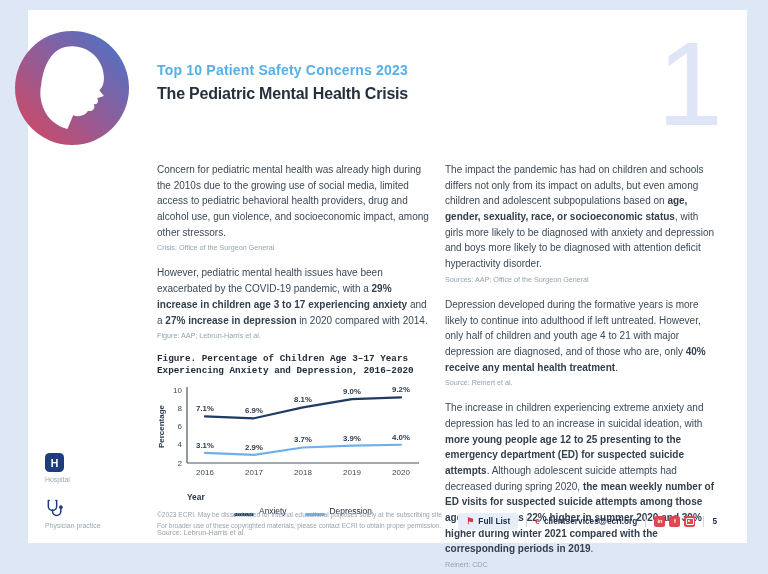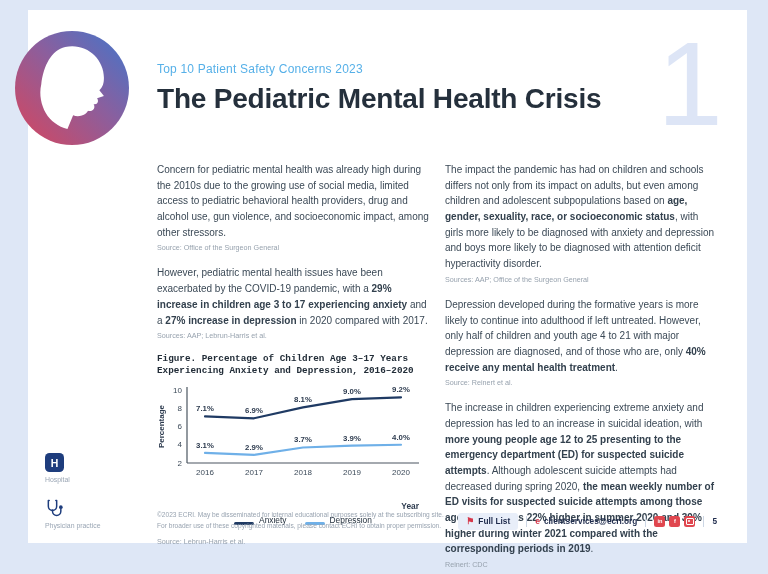--- a/index.html
+++ b/index.html
@@ -8,41 +8,41 @@
     font-family:"Liberation Sans",sans-serif;position:relative;overflow:hidden;
   }
   .page{position:absolute;left:28px;top:10px;width:719px;height:533px;background:#ffffff;}
 
   
   .logo{position:absolute;left:-13px;top:21px;width:114px;height:114px;}
   .logo svg{display:block;}
 
   
   .header{position:absolute;left:129px;top:52px;}
-  .eyebrow{font-size:12px;font-weight:400;color:#56b0e8;letter-spacing:.2px;}
-  .title{margin:7px 0 0 0;font-size:28px;font-weight:700;color:#25303c;letter-spacing:-.2px;}
+  .eyebrow{font-size:14px;font-weight:700;color:#56b0e8;letter-spacing:.2px;}
+  .title{margin:7px 0 0 0;font-size:16px;font-weight:700;color:#25303c;letter-spacing:-.2px;}
 
   .big-number{
     position:absolute;left:612px;top:18px;width:100px;text-align:center;
     font-size:118px;line-height:.95;color:#dde5f6;font-weight:400;
   }
 
   
   .columns{position:absolute;left:129px;top:152px;width:560px;display:flex;gap:16px;}
   .col{width:272px;}
   .body{margin:0 0 3px 0;font-size:10px;line-height:1.57;color:#3b4956;}
   .body .b{font-weight:700;color:#33414e;}
   .source{font-size:7.2px;color:#97a2ae;margin:0 0 13px 0;}
 
   
   .figure{margin-top:3px;}
   .figure-title{font-size:9.3px;font-weight:700;color:#222d38;line-height:1.32;margin-bottom:5px;font-family:Liberation Mono, monospace;}
   .chart-wrap{width:268px;}
   .chart-wrap svg{display:block;}
-  .year-label{margin-left:30px;width:232px;text-align:right;font-size:8.4px;font-weight:700;color:#2c3a4e;margin-top:16px;}
+  .year-label{margin-left:30px;width:232px;text-align:left;font-size:8.4px;font-weight:700;color:#2c3a4e;margin-top:7px;}
   .legend{margin-left:30px;width:232px;display:flex;justify-content:center;gap:18px;margin-top:4px;align-items:center;}
   .legend-item{display:flex;align-items:flex-end;gap:5px;font-size:8.4px;color:#222f3c;}
   .legend-swatch{display:inline-block;width:20px;height:2.6px;border-radius:2px;}
   .figure-source{font-size:7.2px;color:#97a2ae;margin-top:12px;}
 
   
   .sidebar{position:absolute;left:17px;top:443px;width:100px;}
   .sb-item{margin-bottom:15px;cursor:pointer;}
   .hosp-icon{width:19px;height:19px;border-radius:4.5px;background:#1e3d7d;color:#fff;
     font-size:10.5px;font-weight:700;display:flex;align-items:center;justify-content:center;}
@@ -89,23 +89,23 @@
   <div class="big-number">1</div>
 
   <div class="header">
     <div class="eyebrow">Top 10 Patient Safety Concerns 2023</div>
     <h1 class="title">The Pediatric Mental Health Crisis</h1>
   </div>
 
   <div class="columns">
     <div class="col">
       <p class="body"><span>Concern for pediatric mental health was already high during the 2010s due to the growing use of social media, limited access to pediatric behavioral health providers, drug and alcohol use, gun violence, and socioeconomic impact, among other stressors.</span></p>
-      <div class="source">Source: Office of the Surgeon General</div>
-      <p class="body"><span>However, pediatric mental health issues have been exacerbated by the COVID-19 pandemic, with a </span><span class="b">29% increase in children age 3 to 17 experiencing anxiety</span><span> and a </span><span class="b">27% increase in depression</span><span> in 2020 compared with 2017.</span></p>
-      <div class="source">Sources: AAP; Lebrun-Harris et al.</div>
+      <div class="source">Crisis: Office of the Surgeon General</div>
+      <p class="body"><span>However, pediatric mental health issues have been exacerbated by the COVID-19 pandemic, with a </span><span class="b">29% increase in children age 3 to 17 experiencing anxiety</span><span> and a </span><span class="b">27% increase in depression</span><span> in 2020 compared with 2014.</span></p>
+      <div class="source">Figure: AAP; Lebrun-Harris et al.</div>
 
       <div class="figure">
         <div class="figure-title">Figure. Percentage of Children Age 3–17 Years Experiencing Anxiety and Depression, 2016–2020</div>
         <div class="chart-wrap">
           <svg width="268" height="102" viewBox="0 0 268 102">
               <line x1="30" y1="4" x2="30" y2="80" stroke="#4a5560" stroke-width="1.2"></line>
               <line x1="30" y1="80" x2="262" y2="80" stroke="#4a5560" stroke-width="1.2"></line>
               <text x="25" y="82.6" text-anchor="end" font-size="8" fill="#3c4a59">2</text>
               <text x="25" y="64.35" text-anchor="end" font-size="8" fill="#3c4a59">4</text>
               <text x="25" y="46.1" text-anchor="end" font-size="8" fill="#3c4a59">6</text>

